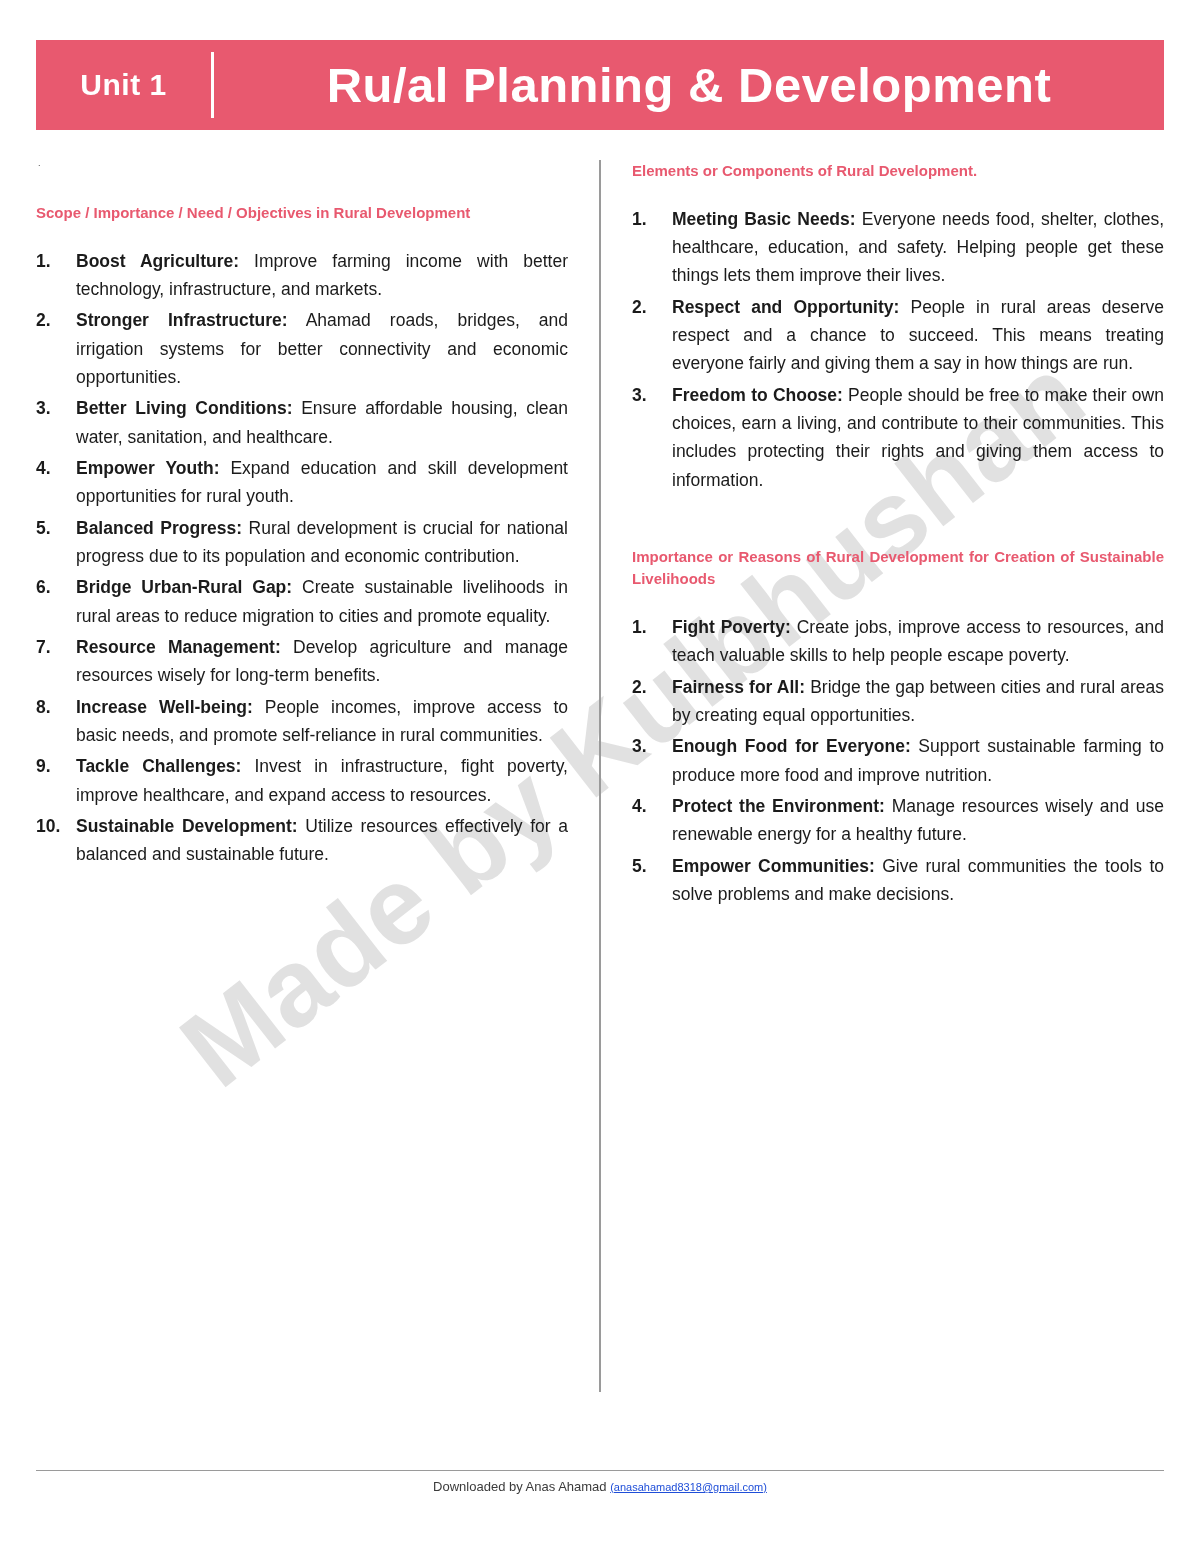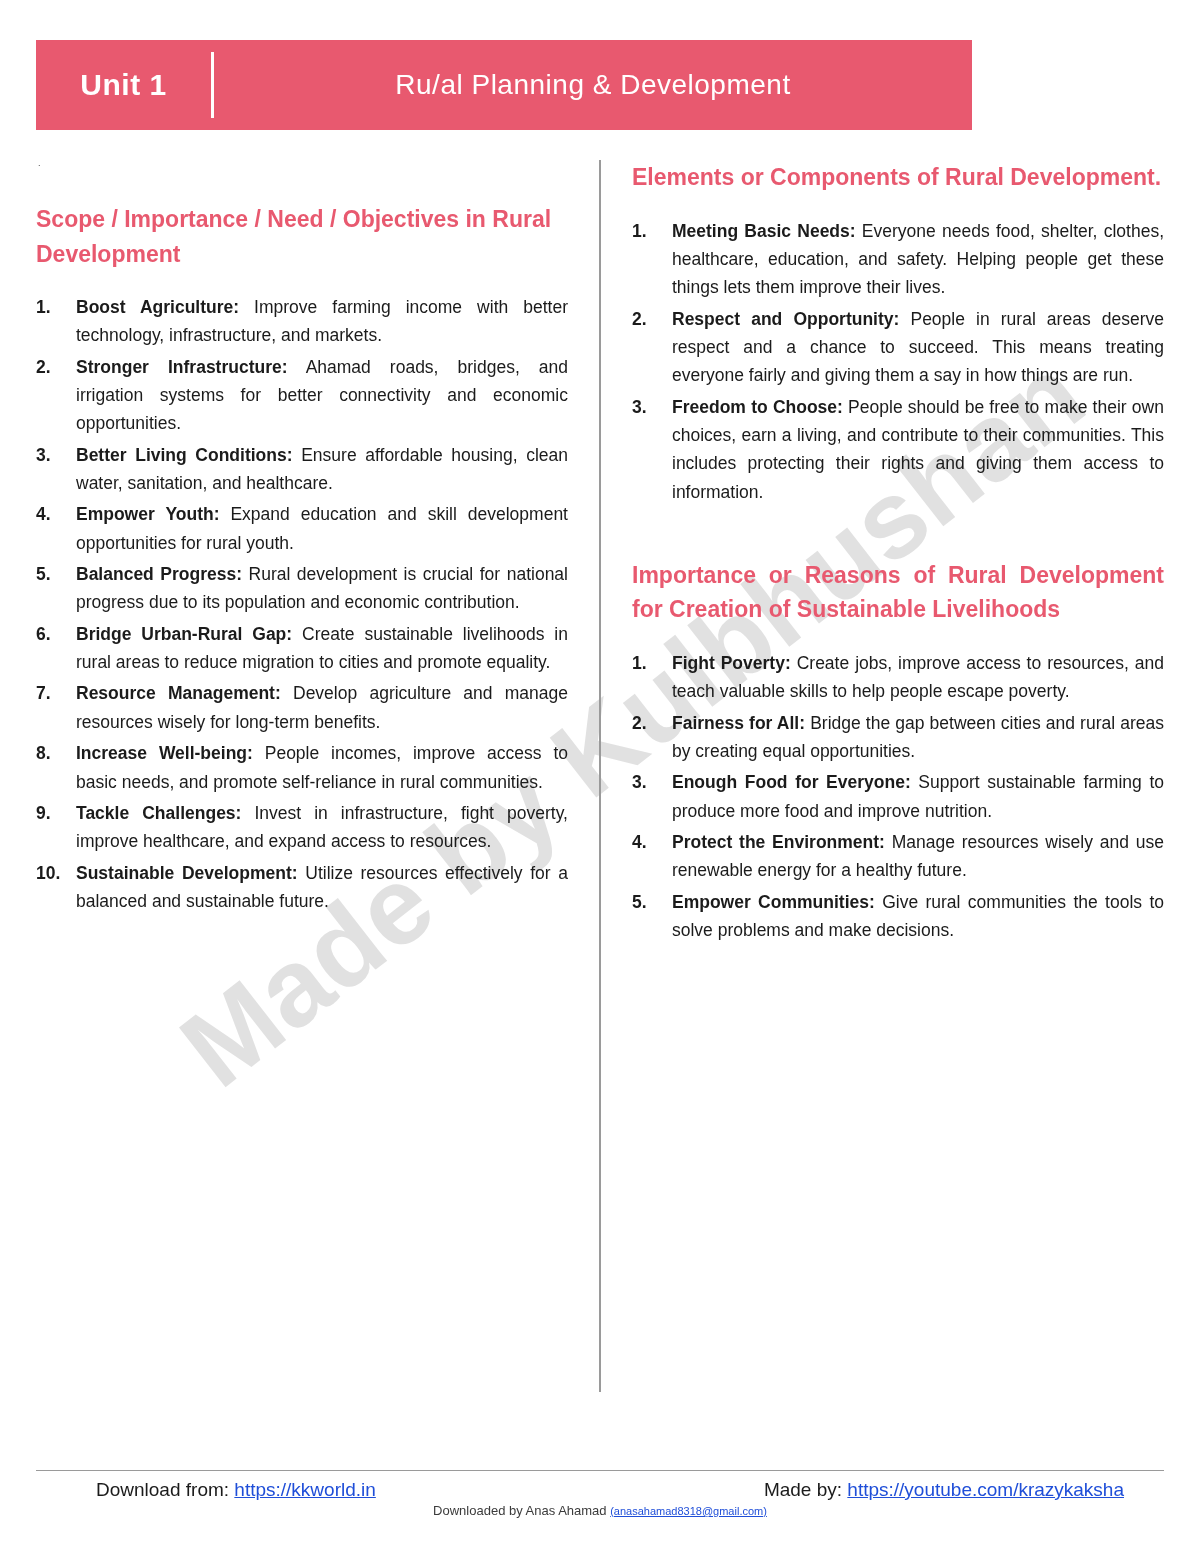--- a/index.html
+++ b/index.html
@@ -11,21 +11,21 @@
     font-family: "Liberation Sans", sans-serif;
     position: relative;
     overflow: hidden;
   }
 
   
   .header {
     position: absolute;
     left: 36px;
     top: 40px;
-    width: 936px;
+    width: 1128px;
     height: 90px;
     background: #e8596f;
     display: flex;
     align-items: center;
   }
   .header .unit {
     width: 175px;
     flex: 0 0 175px;
     color: #ffffff;
     font-size: 30px;
@@ -35,22 +35,22 @@
   }
   .header .divider {
     width: 3px;
     height: 66px;
     background: #ffffff;
     flex: 0 0 3px;
   }
   .header .title {
     flex: 1 1 auto;
     color: #ffffff;
-    font-size: 28px;
-    font-weight: normal;
+    font-size: 49px;
+    font-weight: bold;
     text-align: center;
     letter-spacing: 0.5px;
   }
 
   
   .watermark {
     position: absolute;
     left: 90px;
     top: 330px;
     width: 1000px;
@@ -117,21 +117,21 @@
     margin: 0 0 12px 0;
     font-size: 17.5px;
     line-height: 1.62;
     text-align: justify;
     color: #1b1b1b;
   }
   p.para b { font-weight: bold; }
 
   h2.sec {
     margin: 42px 0 22px 0;
-    font-size: 23px;
+    font-size: 15px;
     line-height: 1.5;
     color: #e8596f;
     font-weight: bold;
   }
   h2.sec.justify { text-align: justify; }
   h2.sec.first { margin-top: 0; }
 
   ol.list {
     margin: 0;
     padding: 0;
@@ -307,26 +307,16 @@
       <li>
         <span class="num">5.</span>
         <span class="term">Empower Communities:</span><span> Give rural communities the tools to solve problems and make decisions.</span>
       </li>
     </ol>
   </div>
 </div>
 
 <div class="footer">
   <div class="rule"></div>
-  <div class="row">
-    <div>
-      <span>Download from:</span>
-      <a class="link" href="#">https://kkworld.in</a>
-    </div>
-    <div>
-      <span>Made by:</span>
-      <a class="link" href="#">https://youtube.com/krazykaksha</a>
-    </div>
-  </div>
   <div class="credit">
     <span>Downloaded by Anas Ahamad </span><span class="mail">(anasahamad8318@gmail.com)</span>
   </div>
 </div>
 
 </body></html>

